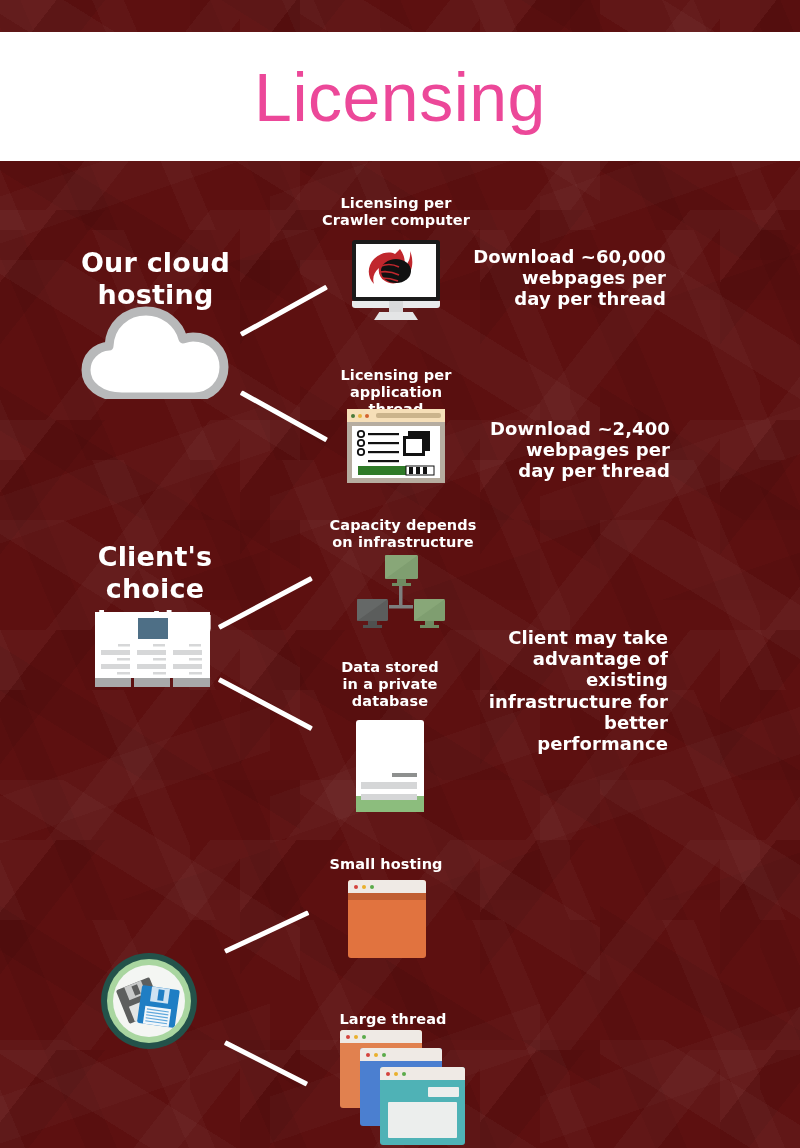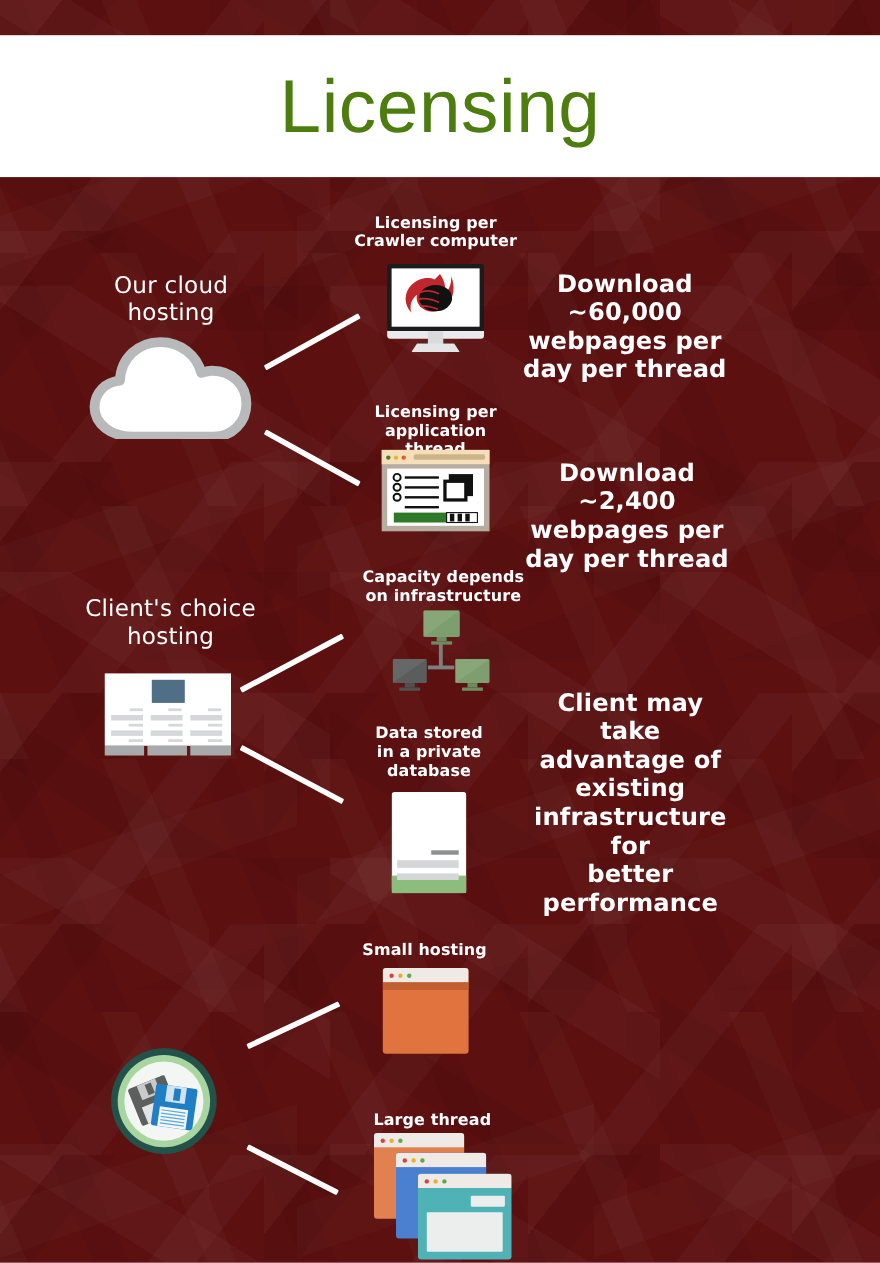--- a/index.html
+++ b/index.html
@@ -28,49 +28,50 @@
   #title-band {
     position: absolute; left: 0; top: 32px;
     width: 800px; height: 129px;
     background: #ffffff;
     display: flex; align-items: center; justify-content: center;
   }
   #title-text {
     font-family: "Liberation Sans", sans-serif;
     font-size: 68px;
     font-weight: 300;
-    color: #4d7c0f;
+    color: #ec4899;
     letter-spacing: 0.5px;
     line-height: 1;
   }
 
   .label, .caption, .note {
     position: absolute;
     color: #ffffff;
     text-align: center;
     line-height: 1.18;
     font-family: "DejaVu Sans", sans-serif;
   }
   
   .label {
-    font-size: 21px;
-    font-weight: normal;
+    font-size: 27px;
+    font-weight: bold;
     letter-spacing: .2px;
   }
   
   .caption {
     font-size: 14.5px;
     font-weight: bold;
     letter-spacing: .1px;
   }
   
   .note {
-    font-size: 22px;
+    font-size: 18px;
     font-weight: bold;
     letter-spacing: .1px;
+    text-align: right;
   }
 
   .connector {
     position: absolute;
     background: #ffffff;
     height: 5px;
     transform-origin: 0 50%;
     border-radius: 1px;
   }
 

